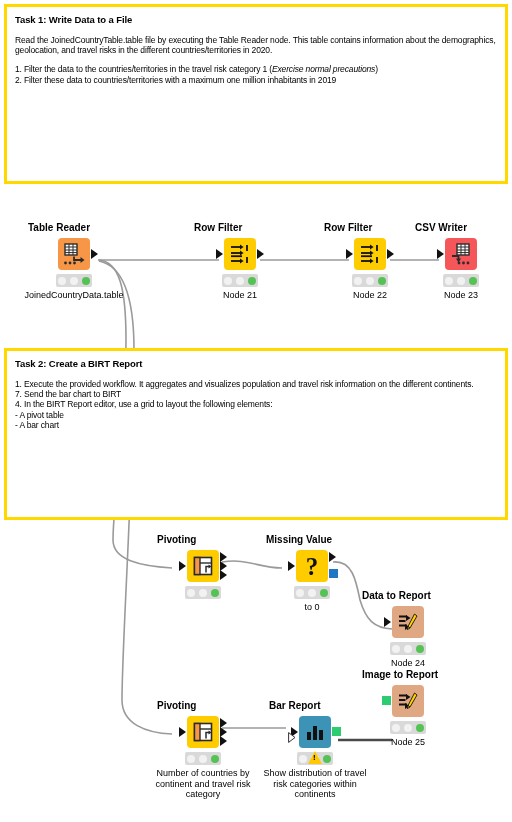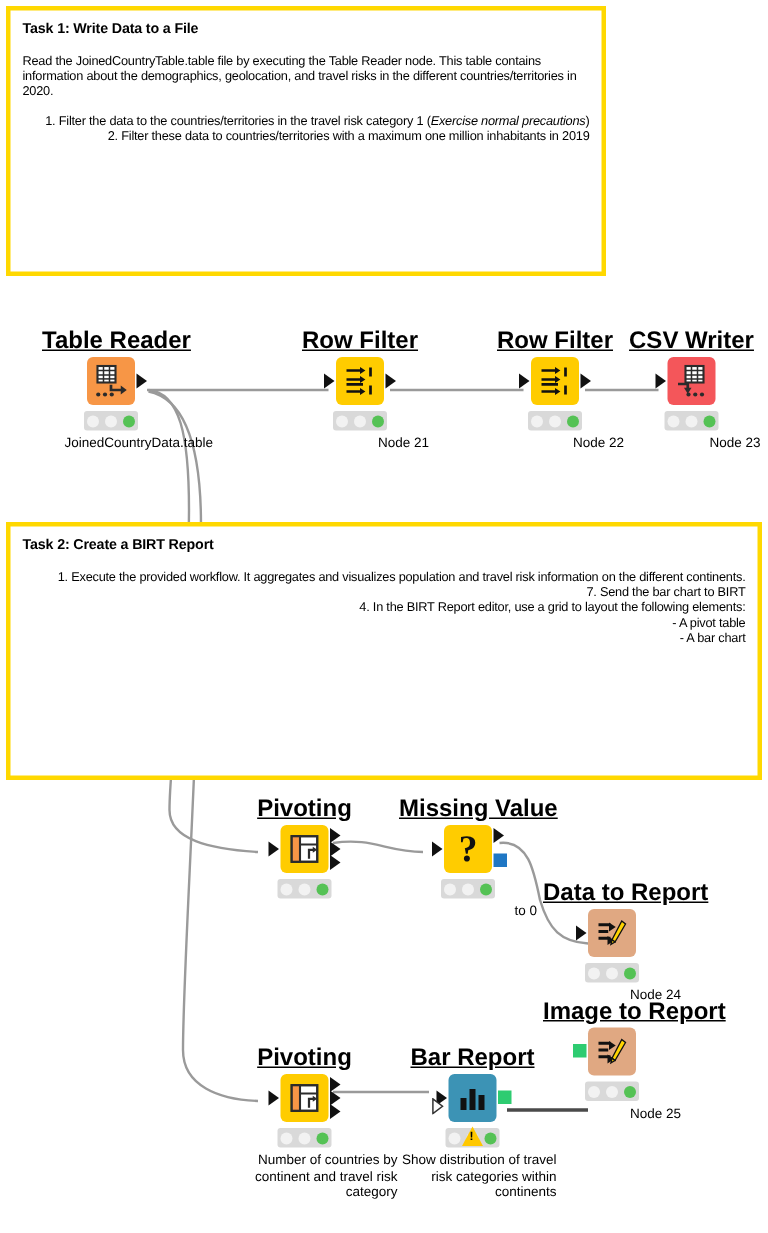--- a/index.html
+++ b/index.html
@@ -37,38 +37,35 @@
     line-height: 10.2px;
     margin: 0 0 9px 0;
     letter-spacing: -0.15px;
   }
   .anno-line {
     font-size: 8.5px;
     color: #000;
     line-height: 10.2px;
     letter-spacing: -0.15px;
     white-space: nowrap;
-    text-align: right;
   }
   .anno-line em { font-style: italic; }
 
   
   .node {
     position: absolute;
     width: 92px;
   }
   .node-title {
-    text-align: center;
-    font-size: 16px;
+    font-size: 10px;
     font-weight: bold;
     color: #000;
     line-height: 12px;
     white-space: nowrap;
     margin-bottom: 3px;
-    text-decoration: underline;
   }
   .node-body {
     position: relative;
     height: 34px;
     display: flex;
     align-items: center;
     justify-content: center;
   }
   .node-box {
     position: relative;
@@ -136,21 +133,21 @@
     content: "!";
     position: absolute;
     left: -2px; top: 3px;
     font-size: 8px;
     font-weight: bold;
     color: #000;
     line-height: 8px;
   }
 
   .node-label {
-    text-align: right;
+    text-align: center;
     font-size: 9px;
     color: #000;
     line-height: 10.5px;
     margin-top: 3px;
     white-space: nowrap;
   }
   .node-label.multi { white-space: normal; }
 
   
   .ic { display: block; }
@@ -178,21 +175,21 @@
 
     <path d="M222,562 C248,558 258,568 282,568" stroke="#9A9A9A" stroke-width="1.6" fill="none"></path>
 
     <path d="M333,562 C352,560 356,580 360,600 C366,620 374,628 392,629" stroke="#9A9A9A" stroke-width="1.6" fill="none"></path>
 
     <path d="M222,728 L286,728" stroke="#9A9A9A" stroke-width="1.6" fill="none"></path>
 
     <path d="M338,740 L392,740" stroke="#4A4A4A" stroke-width="2.4" fill="none"></path>
   </svg>
 
-  <div class="annotation" style="left:4px; top:4px; width:400px; height:180px;">
+  <div class="annotation" style="left:4px; top:4px; width:504px; height:180px;">
     <div class="anno-title">Task 1: Write Data to a File</div>
     <div class="anno-para">Read the JoinedCountryTable.table file by executing the Table Reader node. This table contains information about the demographics, geolocation, and travel risks in the different countries/territories in 2020.</div>
     <div class="anno-line"><span>1. Filter the data to the countries/territories in the travel risk category 1 (</span><em>Exercise normal precautions</em><span>)</span></div>
     <div class="anno-line">2. Filter these data to countries/territories with a maximum one million inhabitants in 2019</div>
   </div>
 
   <div class="annotation" style="left:4px; top:348px; width:504px; height:172px;">
     <div class="anno-title">Task 2: Create a BIRT Report</div>
     <div class="anno-line">1. Execute the provided workflow. It aggregates and visualizes population and travel risk information on the different continents.</div>
     <div class="anno-line">7. Send the bar chart to BIRT</div>

